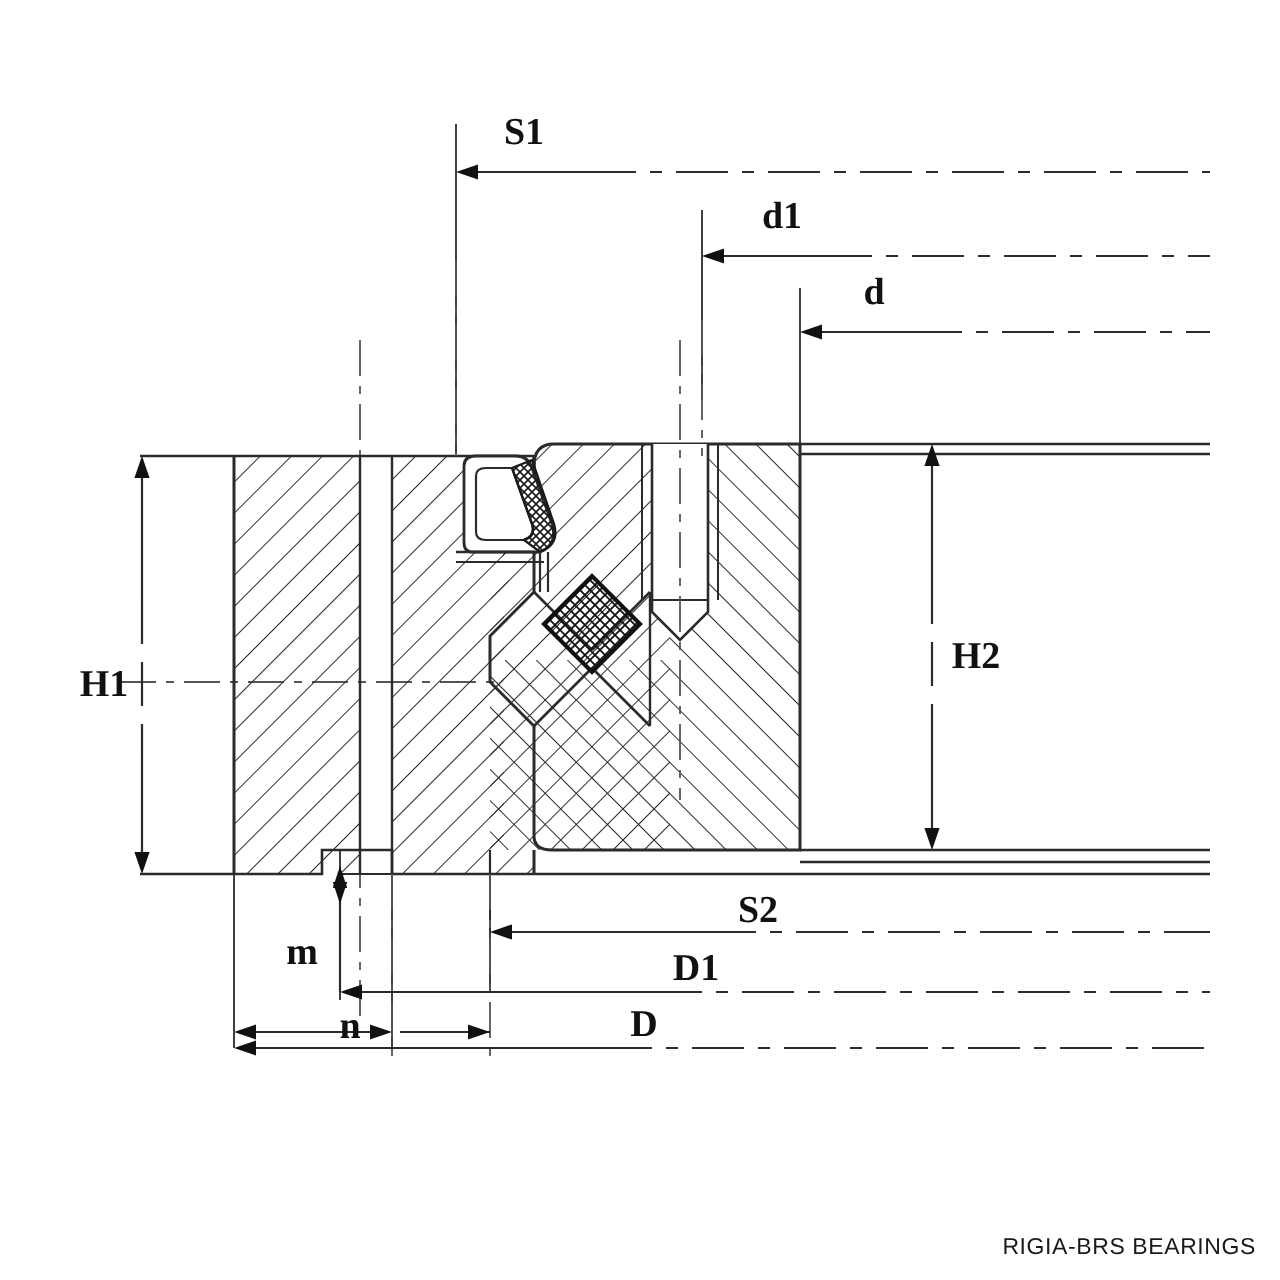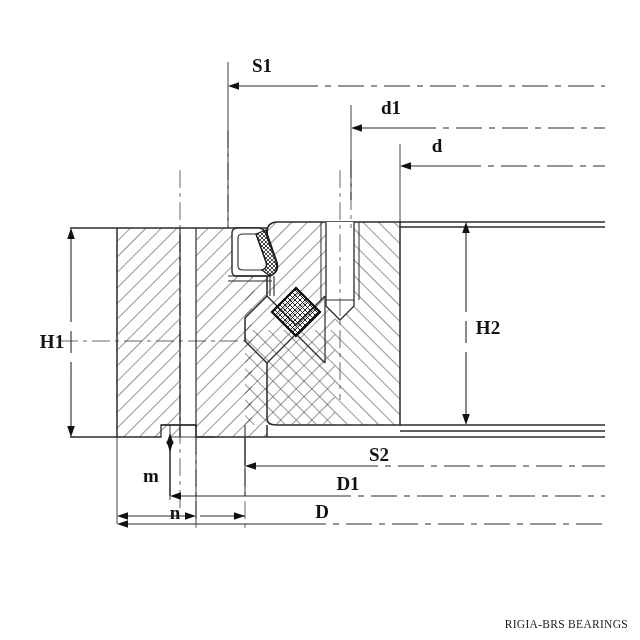--- a/index.html
+++ b/index.html
@@ -28,21 +28,21 @@
   .dimtext {
     font-family: "Liberation Serif", serif;
     font-size: 19px;
     font-weight: bold;
     fill: #111111;
   }
   .footer-text {
     position: absolute;
     right: 12px;
     bottom: 10px;
-    font-family: Liberation Serif, serif;
+    font-family: Liberation Sans, sans-serif;
     font-size: 11.5px;
     letter-spacing: 0.3px;
     color: #1a1a1a;
     white-space: nowrap;
   }
 </style>
 </head>
 <body>
 
 <div id="drawing-root">

